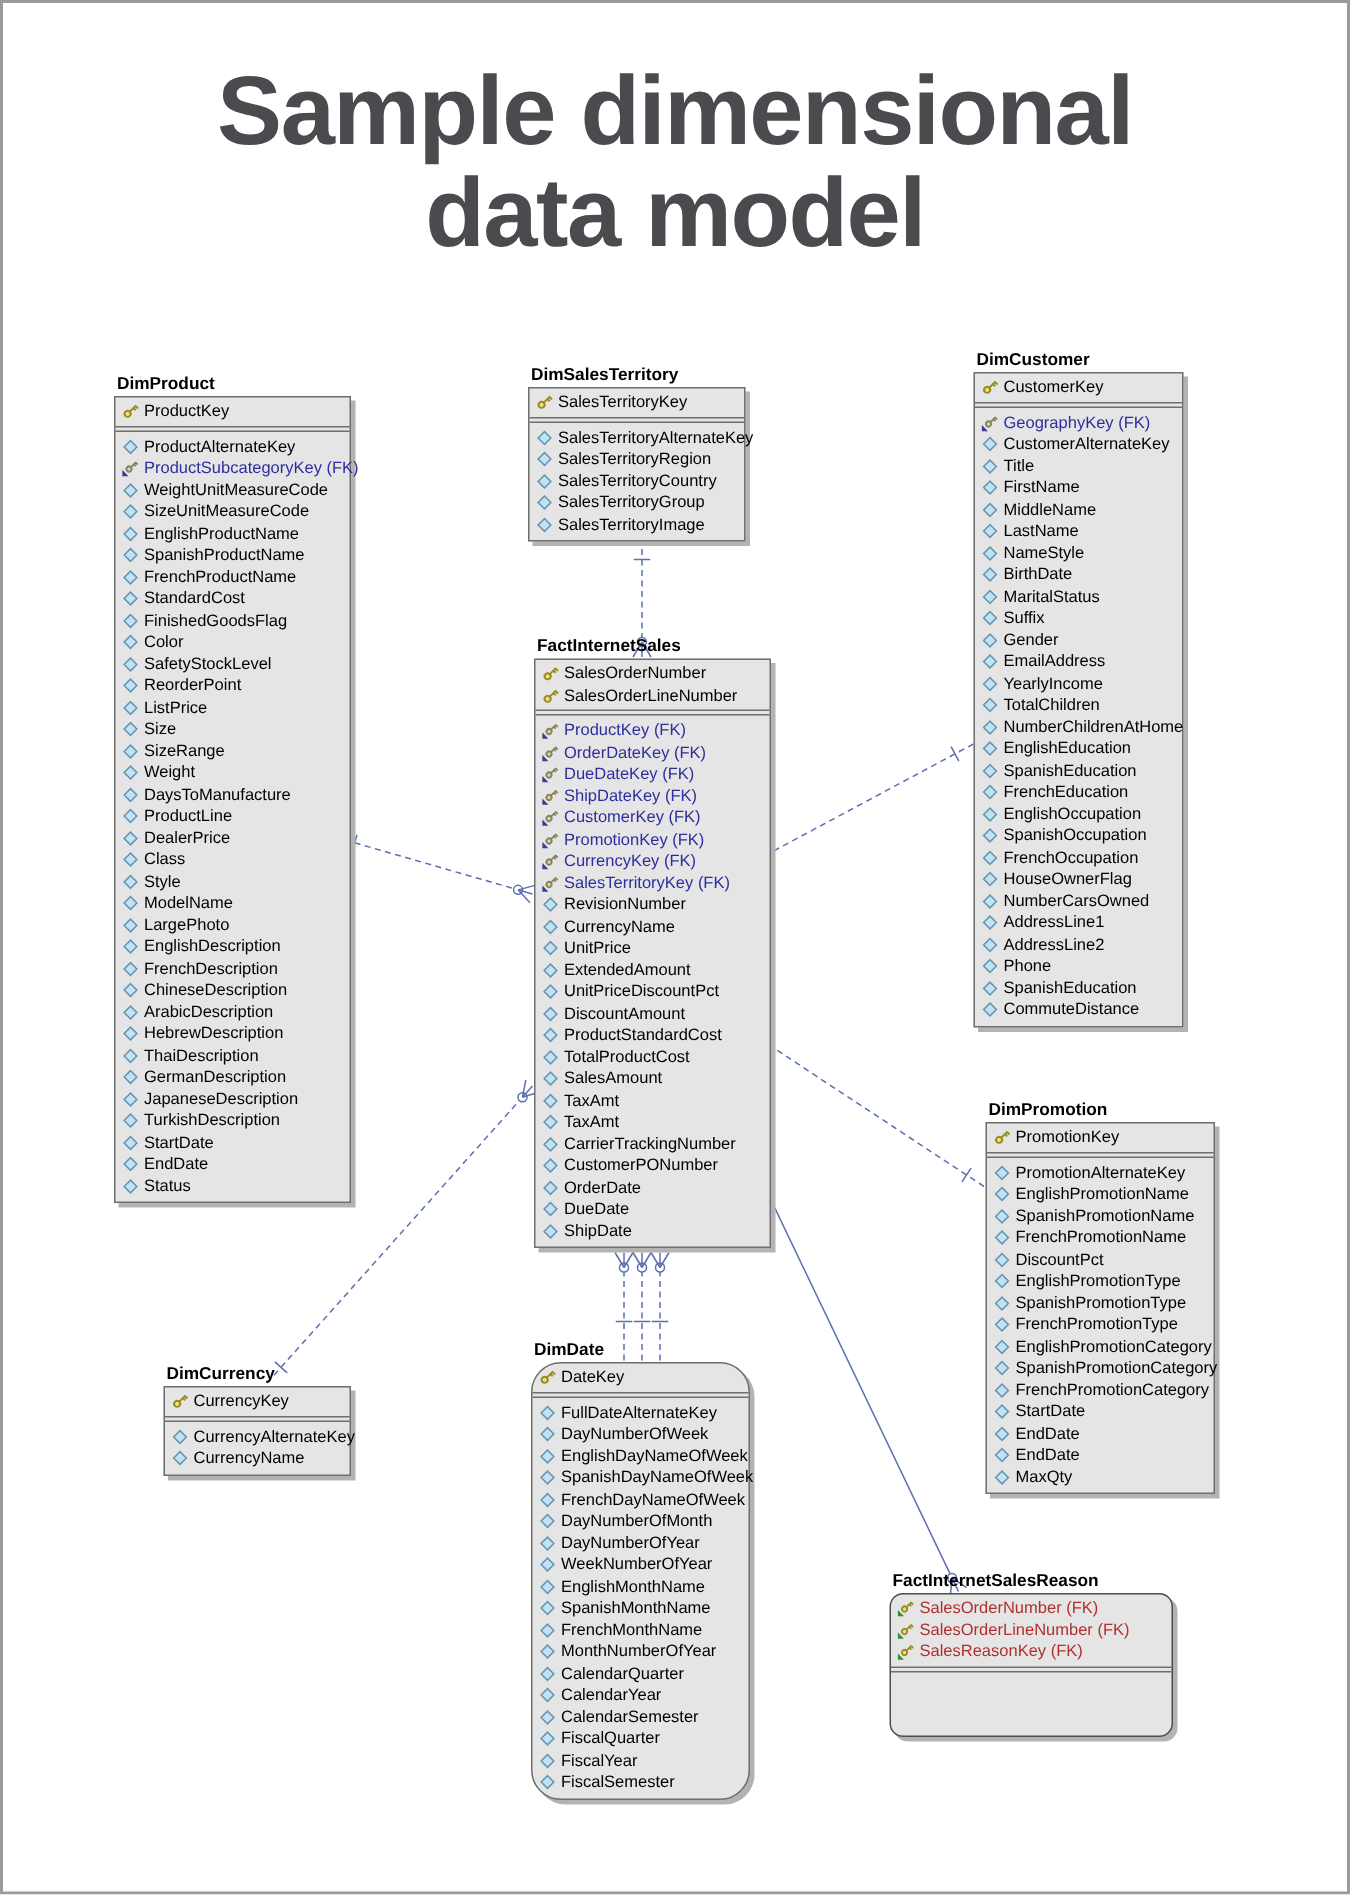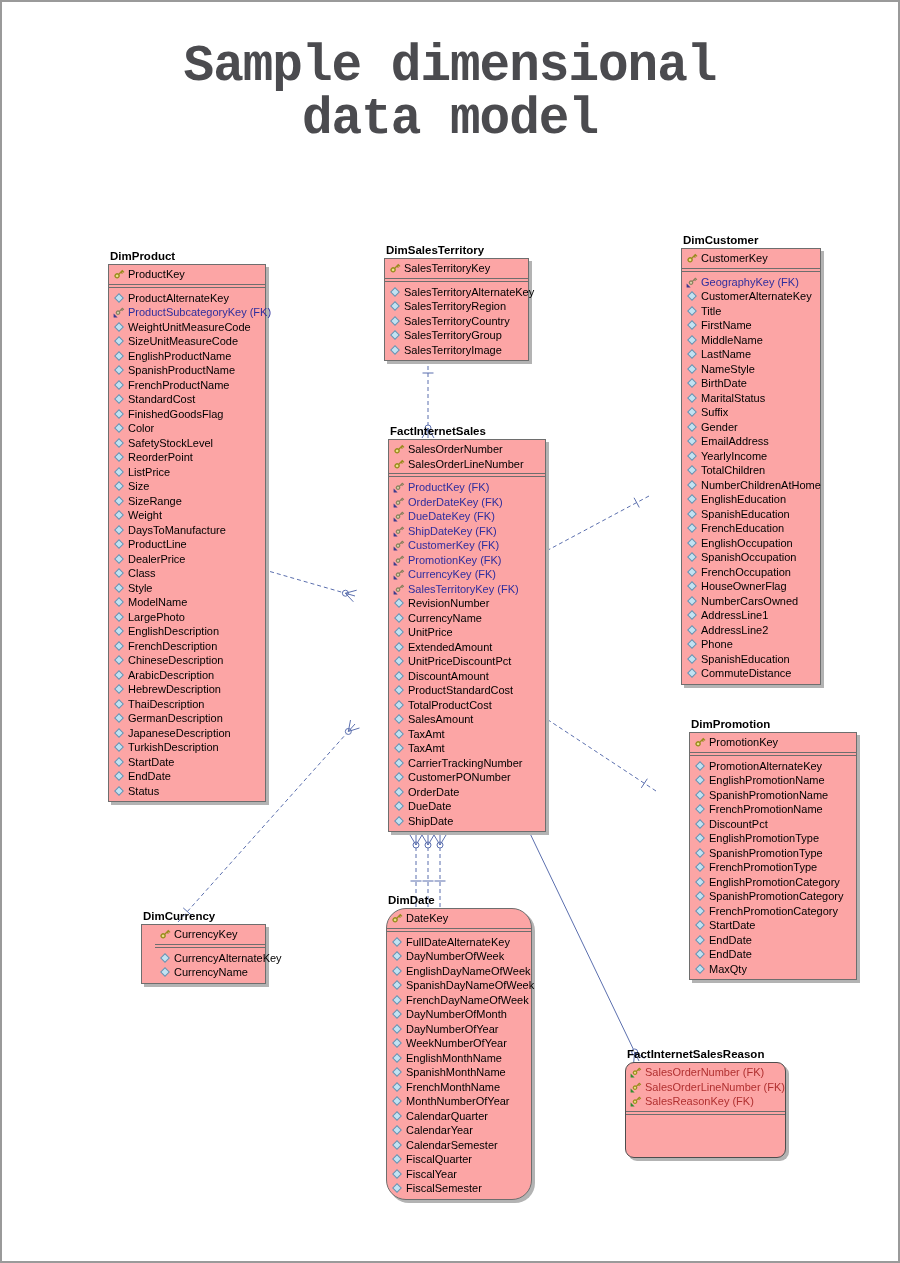--- a/index.html
+++ b/index.html
@@ -3,27 +3,27 @@
 <meta charset="utf-8">
 <style>
   html,body { margin:0; padding:0; background:#ffffff; }
   .frame {
     position:relative; width:900px; height:1263px; box-sizing:border-box;
     border:2px solid #9a9a9a; background:#ffffff; overflow:hidden;
     font-family:"Liberation Sans", sans-serif;
   }
   h1.big-title {
     position:absolute; top:38px; left:0; right:0; margin:0;
-    text-align:center; font-size:51px; line-height:1.04; letter-spacing:-1px;
-    font-weight:bold; color:#4b4b4f;font-family:Liberation Mono, monospace;
+    text-align:center; font-size:65px; line-height:1.04; letter-spacing:-1px;
+    font-weight:bold; color:#4b4b4f;
   }
   #connector-layer { position:absolute; left:0; top:0; pointer-events:none; }
   .tbl {
-    position:absolute; background:#fca5a5; border:1px solid #6e6e6e;
-    box-shadow:3px 3px 0 #b3b3b3; font-size:11px; box-sizing:border-box;margin-left:32px;
+    position:absolute; background:#e5e5e5; border:1px solid #6e6e6e;
+    box-shadow:3px 3px 0 #b3b3b3; font-size:11px; box-sizing:border-box;
   }
   .tbl.rounded { border-radius:9px; border-color:#4d4d4d; }
   .tbl-name {
     position:absolute; top:-15px; left:1px; font-weight:bold; font-size:11.5px;
     color:#000; white-space:nowrap;
   }
   .tbl-head { padding:2px 0; }
   .tbl-split { height:2px; border-top:1px solid #6e6e6e; border-bottom:1px solid #6e6e6e; }
   .tbl-body { padding:3px 0; }
   .row { height:14.5px; line-height:14.5px; display:flex; align-items:center;
@@ -969,21 +969,21 @@
           <div class="row">
             <span class="ic">
               <svg width="12" height="12" viewBox="0 0 12 12">
                 <rect x="3" y="3" width="6" height="6" transform="rotate(45 6 6)" fill="#c2e2f2" stroke="#6494b4" stroke-width="1"></rect>
               </svg>
             </span>
             <span class="lb">CommuteDistance</span>
           </div>
         </div>
       </div>
-      <div class="tbl" style="left: 655px; top: 730px; width: 168px;">
+      <div class="tbl" style="left: 655px; top: 746px; width: 153px;">
         <div class="tbl-name">DimPromotion</div>
         <div class="tbl-head">
           <div class="row">
             <span class="ic">
               <svg width="12" height="12" viewBox="0 0 12 12">
                 <g transform="rotate(-45 6 6)">
                   <circle cx="3.3" cy="6" r="2" fill="#ece28a" stroke="#9a8c1e" stroke-width="1.3"></circle>
                   <path d="M5.4 6 H11.2 M8.8 6 V8.1 M10.7 6 V8.4" fill="none" stroke="#9a8c1e" stroke-width="1.3"></path>
                 </g>
               </svg>
@@ -1108,21 +1108,21 @@
           <div class="row">
             <span class="ic">
               <svg width="12" height="12" viewBox="0 0 12 12">
                 <rect x="3" y="3" width="6" height="6" transform="rotate(45 6 6)" fill="#c2e2f2" stroke="#6494b4" stroke-width="1"></rect>
               </svg>
             </span>
             <span class="lb">MaxQty</span>
           </div>
         </div>
       </div>
-      <div class="tbl" style="left: 107px; top: 922px; width: 125px; padding-left: 13px;">
+      <div class="tbl" style="left: 107px; top: 922px; width: 125px;">
         <div class="tbl-name">DimCurrency</div>
         <div class="tbl-head">
           <div class="row">
             <span class="ic">
               <svg width="12" height="12" viewBox="0 0 12 12">
                 <g transform="rotate(-45 6 6)">
                   <circle cx="3.3" cy="6" r="2" fill="#ece28a" stroke="#9a8c1e" stroke-width="1.3"></circle>
                   <path d="M5.4 6 H11.2 M8.8 6 V8.1 M10.7 6 V8.4" fill="none" stroke="#9a8c1e" stroke-width="1.3"></path>
                 </g>
               </svg>
@@ -1306,21 +1306,21 @@
           <div class="row">
             <span class="ic">
               <svg width="12" height="12" viewBox="0 0 12 12">
                 <rect x="3" y="3" width="6" height="6" transform="rotate(45 6 6)" fill="#c2e2f2" stroke="#6494b4" stroke-width="1"></rect>
               </svg>
             </span>
             <span class="lb">FiscalSemester</span>
           </div>
         </div>
       </div>
-      <div class="tbl rounded" style="left: 591px; top: 1060px; width: 161px;">
+      <div class="tbl rounded" style="left: 591px; top: 1060px; width: 189px;">
         <div class="tbl-name">FactInternetSalesReason</div>
         <div class="tbl-head">
           <div class="row">
             <span class="ic">
               <svg width="12" height="12" viewBox="0 0 12 12">
                 <g transform="rotate(-45 6.5 5.2)">
                   <circle cx="4.4" cy="5.2" r="1.7" fill="#ece28a" stroke="#9a8c1e" stroke-width="1.2"></circle>
                   <path d="M6 5.2 H11 M9 5.2 V7 M10.6 5.2 V7.2" fill="none" stroke="#9a8c1e" stroke-width="1.2"></path>
                 </g>
                 <path d="M0.6 11.5 V7.4 L4.6 11.5 Z" fill="#2f8f2f"></path>

